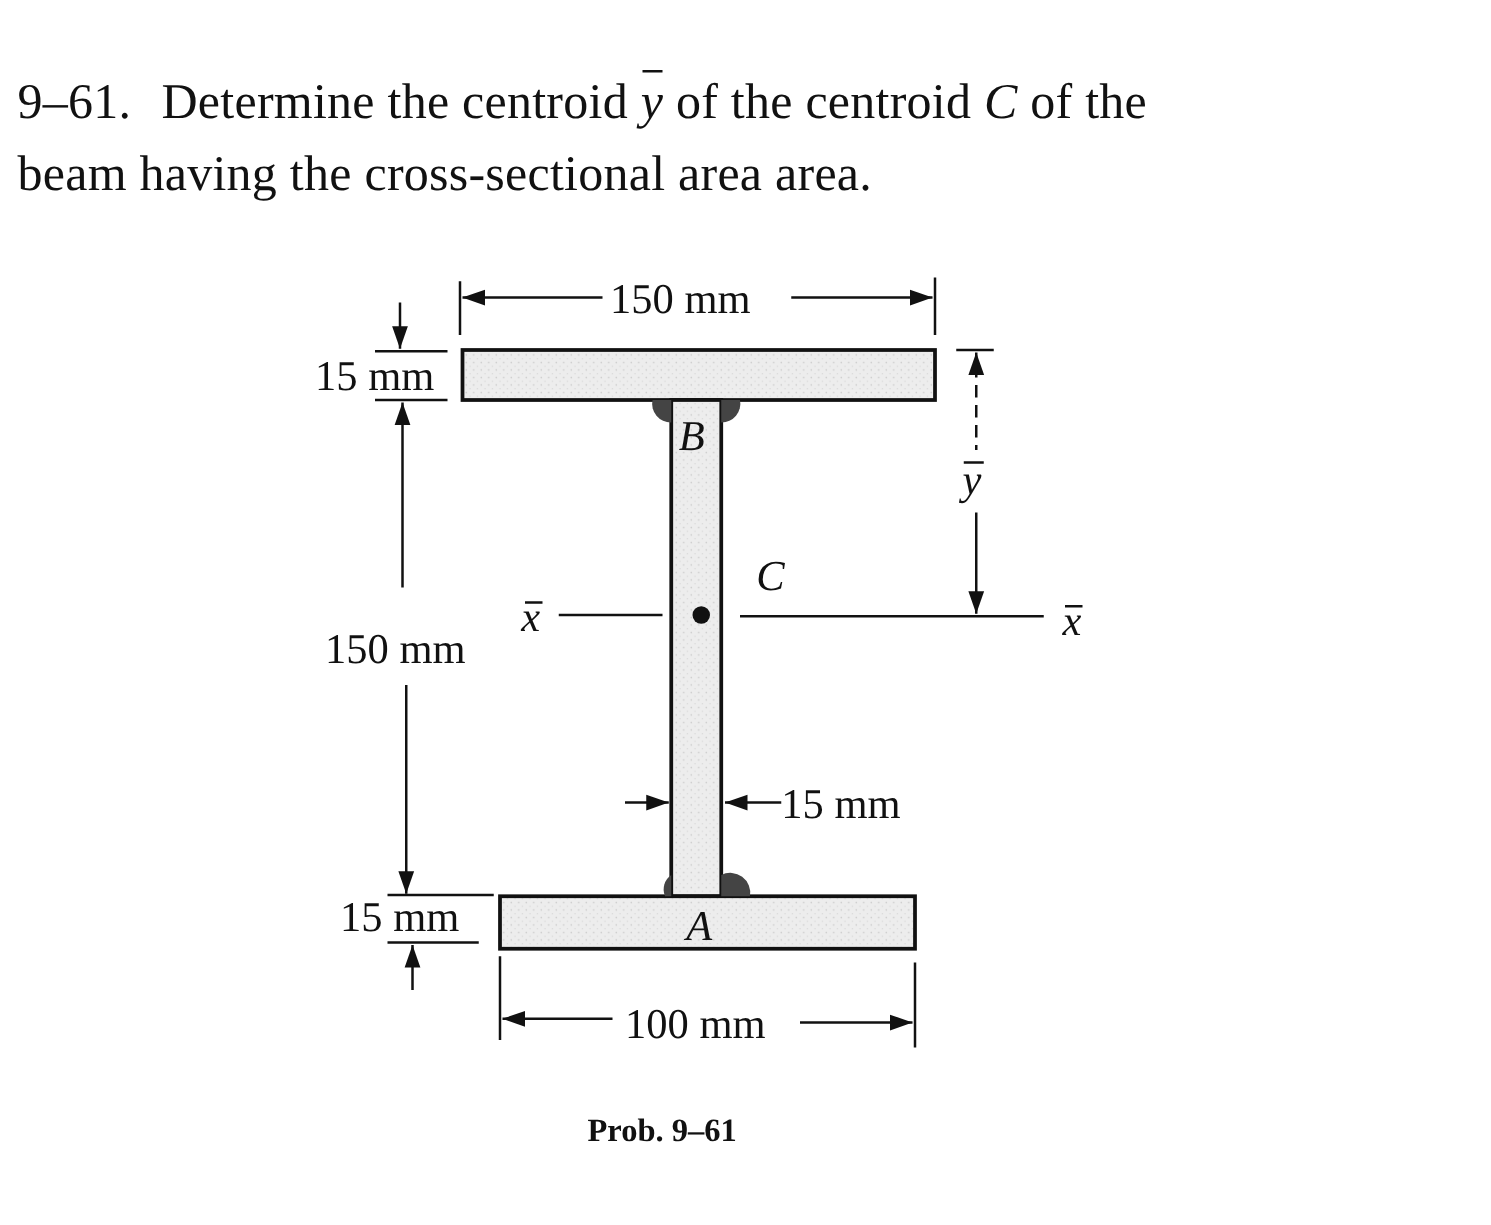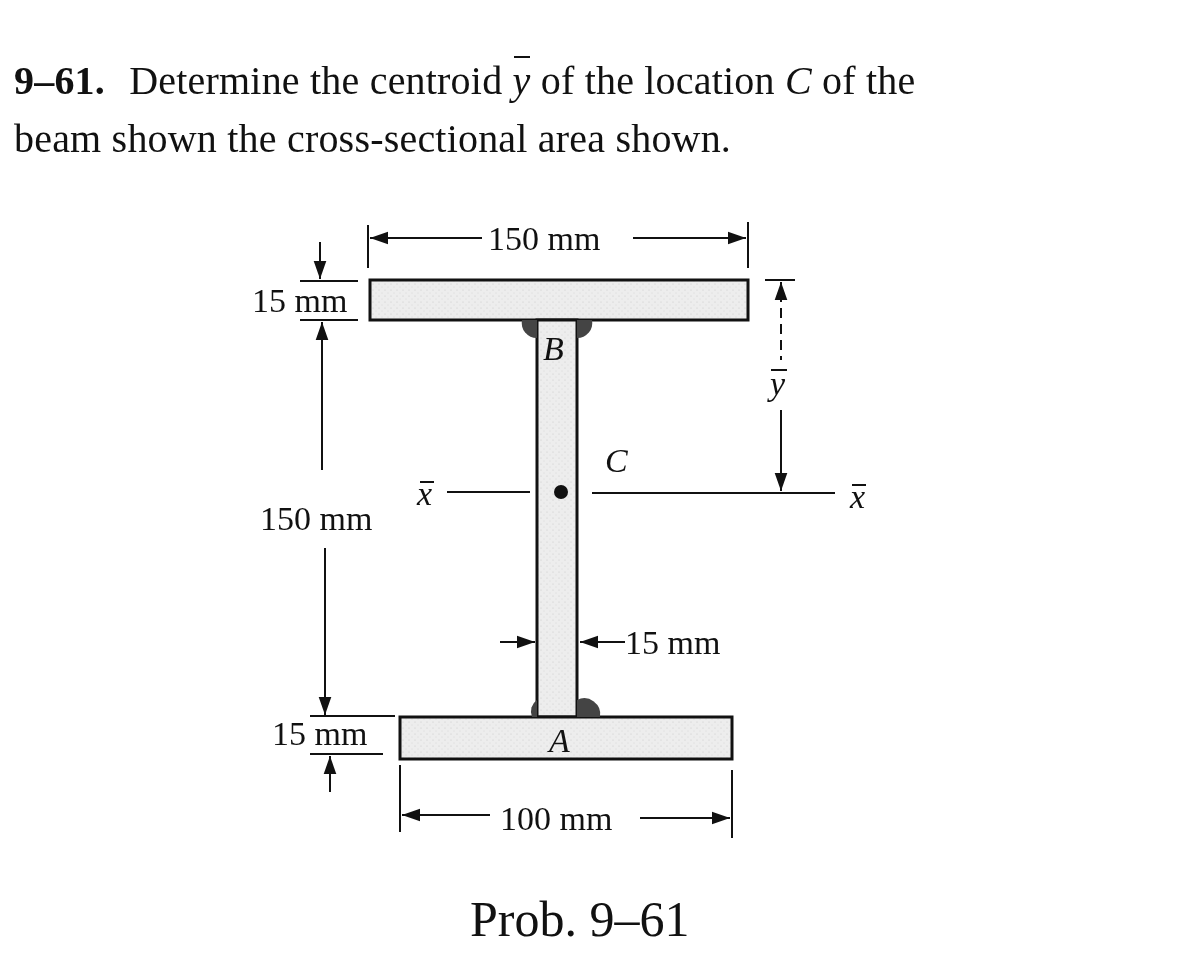--- a/index.html
+++ b/index.html
@@ -1,40 +1,40 @@
 <!DOCTYPE html>
 <html><head>
 <meta charset="utf-8">
 <style>
   html, body { margin: 0; padding: 0; background: #ffffff; }
   body { width: 1193px; height: 980px; position: relative; overflow: hidden;
          font-family: "Liberation Serif", "DejaVu Serif", serif; color: #111; }
   .problem { position: absolute; left: 14px; top: 52px; width: 1160px; font-size: 40px; line-height: 58px; letter-spacing: 0.2px; }
-  .problem .num { font-weight: bold; margin-right: 14px; }
+  .problem .num { font-weight: normal; margin-right: 14px; }
   .ybar { position: relative; display: inline-block; font-style: normal; }
   .ybar::before { content: ""; position: absolute; left: 1px; right: 1px; top: 4px; border-top: 2px solid #111; }
   .ital { font-style: italic; }
   svg { position: absolute; left: 0; top: 0; }
   .lbl { font-family: "Liberation Serif", "DejaVu Serif", serif; font-size: 34px; fill: #111; }
   .it { font-style: italic; }
-  .caption { position: absolute; left: 470px; top: 890px; font-size: 50px; font-weight: normal; }
+  .caption { position: absolute; left: 470px; top: 890px; font-size: 26px; font-weight: bold; }
 </style>
 </head>
 <body>
 
 <div class="problem">
   <div>
     <span class="num">9–61.</span>
     <span>Determine the centroid</span>
     <span class="ybar ital">y</span>
-    <span>of the location</span>
+    <span>of the centroid</span>
     <span class="ital">C</span>
     <span>of the</span>
   </div>
-  <div>beam shown the cross-sectional area shown.</div>
+  <div>beam having the cross-sectional area area.</div>
 </div>
 
 <svg width="1193" height="980">
   <defs>
     <pattern id="speckle" width="6" height="6" patternUnits="userSpaceOnUse">
       <rect width="6" height="6" fill="#ededed"></rect>
       <circle cx="1" cy="2" r="0.6" fill="#c9c9c9"></circle>
       <circle cx="4" cy="5" r="0.5" fill="#d2d2d2"></circle>
     </pattern>
     <marker id="arr" viewBox="0 0 10 10" refX="10" refY="5" markerWidth="9" markerHeight="9" orient="auto-start-reverse">

